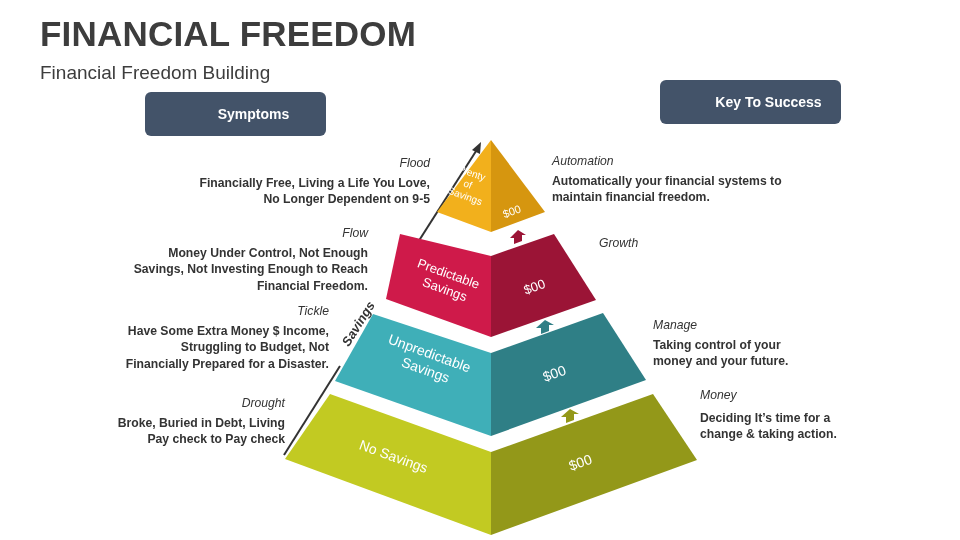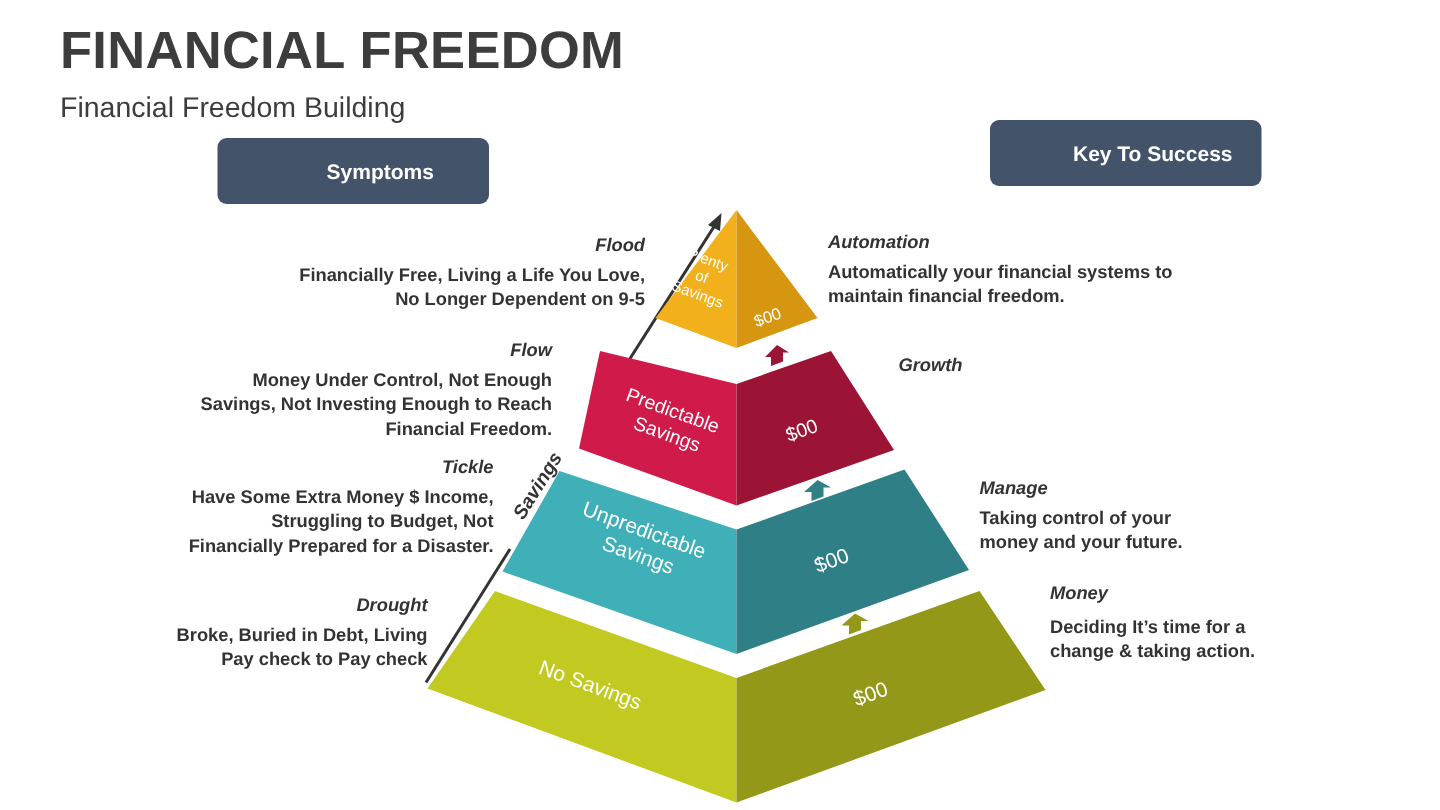--- a/index.html
+++ b/index.html
@@ -3,21 +3,21 @@
 <meta charset="utf-8">
 <style>
   html, body { margin:0; padding:0; }
   body { width:960px; height:540px; background:#ffffff; position:relative; overflow:hidden; font-family:"Liberation Sans", sans-serif; color:#333333; }
   .title { position:absolute; left:40px; top:14px; font-size:35px; font-weight:bold; color:#3d3d3d; letter-spacing:0.2px; }
   .subtitle { position:absolute; left:40px; top:62px; font-size:19px; color:#3d3d3d; }
   .hdr-btn { position:absolute; height:44px; background:#435369; color:#ffffff; border-radius:6px; font-size:14px; font-weight:bold; display:flex; align-items:center; justify-content:center;padding-left:36px; }
   #btn-symptoms { left:145px; top:92px; width:145px; }
   #btn-success { left:660px; top:80px; width:145px; }
   .item { position:absolute; font-size:12.2px; line-height:16.5px; color:#333; }
-  .item .head { font-weight:bold; font-style:italic; font-size:12.2px; margin-bottom:3px; display:block; }
+  .item .head { font-weight:normal; font-style:italic; font-size:12.2px; margin-bottom:3px; display:block; }
   .item .txt { display:block; white-space:pre-line;font-weight:bold; }
   .left { text-align:right; }
   .right { text-align:left; }
   svg#pyr { position:absolute; left:0; top:0; }
   .lbl { font-family:"Liberation Sans", sans-serif; fill:#ffffff; }
 </style>
 </head>
 <body>
 
 <div class="title">FINANCIAL FREEDOM</div>

